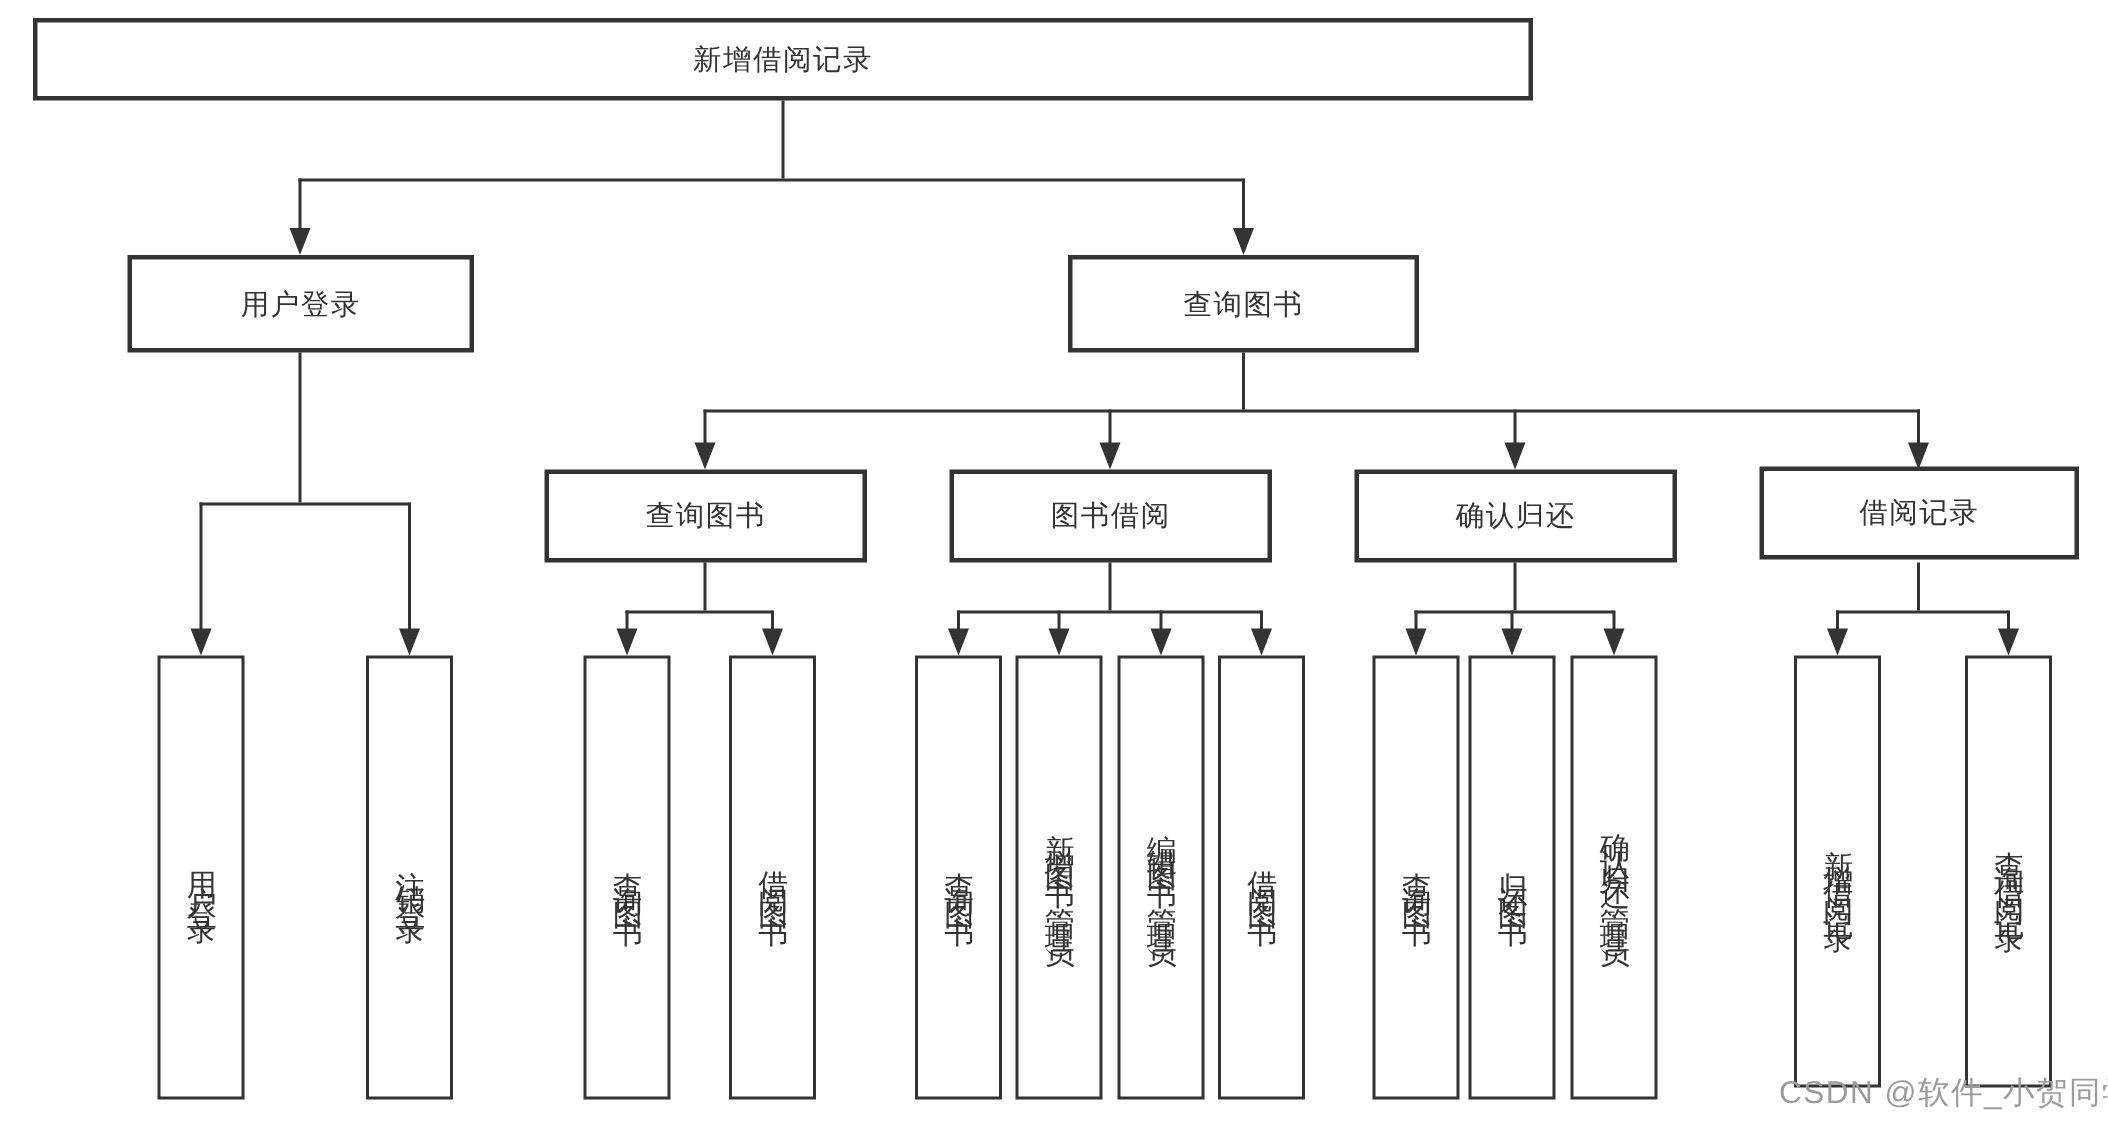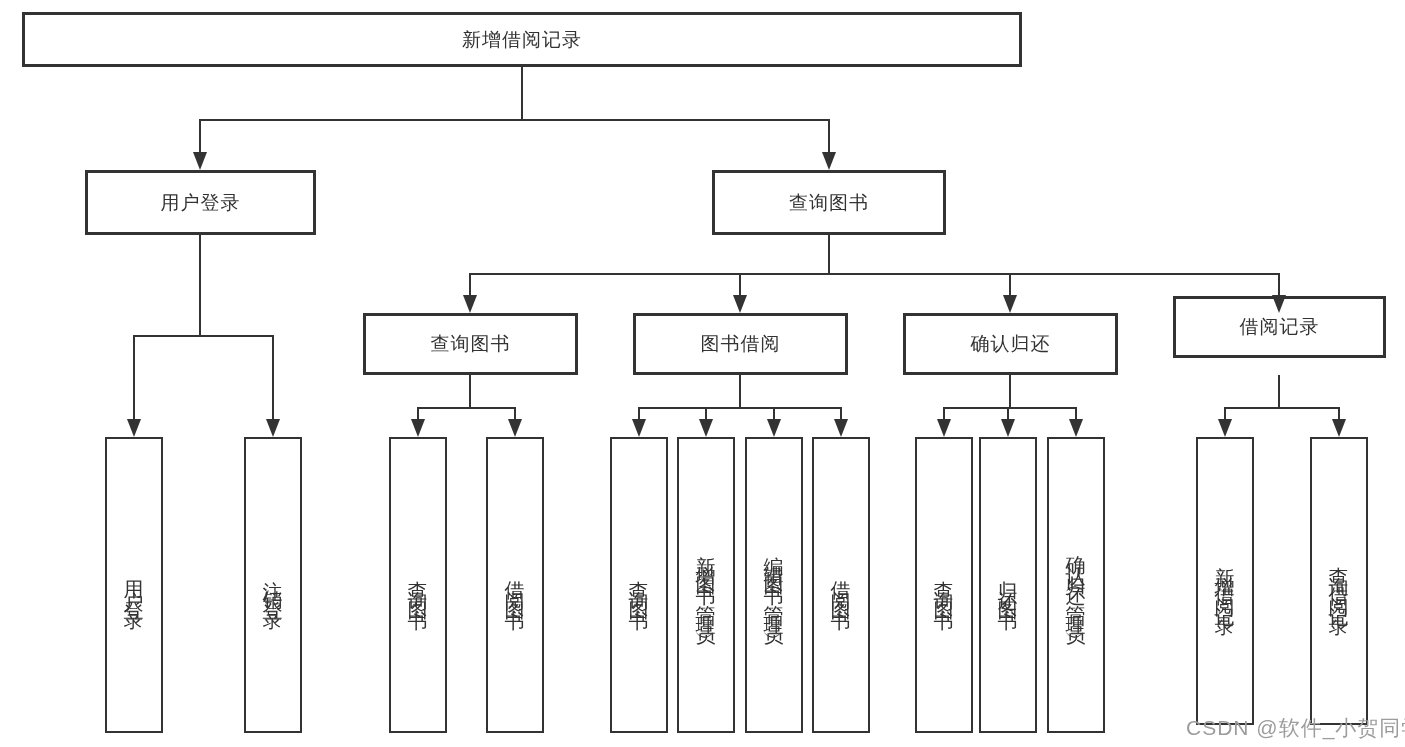--- a/index.html
+++ b/index.html
@@ -36,21 +36,21 @@
 
   <div class="node" style="left:363px;top:313px;width:215px;height:62px">
     <span class="lbl">查询图书</span>
   </div>
   <div class="node" style="left:633px;top:313px;width:215px;height:62px">
     <span class="lbl">图书借阅</span>
   </div>
   <div class="node" style="left:903px;top:313px;width:215px;height:62px">
     <span class="lbl">确认归还</span>
   </div>
-  <div class="node" style="left:1173px;top:296px;width:213px;height:62px">
+  <div class="node" style="left:1173px;top:311px;width:213px;height:62px">
     <span class="lbl">借阅记录</span>
   </div>
 
   <div class="node leaf" style="left:105px">
     <span class="vlbl">用户登录</span>
   </div>
   <div class="node leaf" style="left:244px">
     <span class="vlbl">注销登录</span>
   </div>
 

